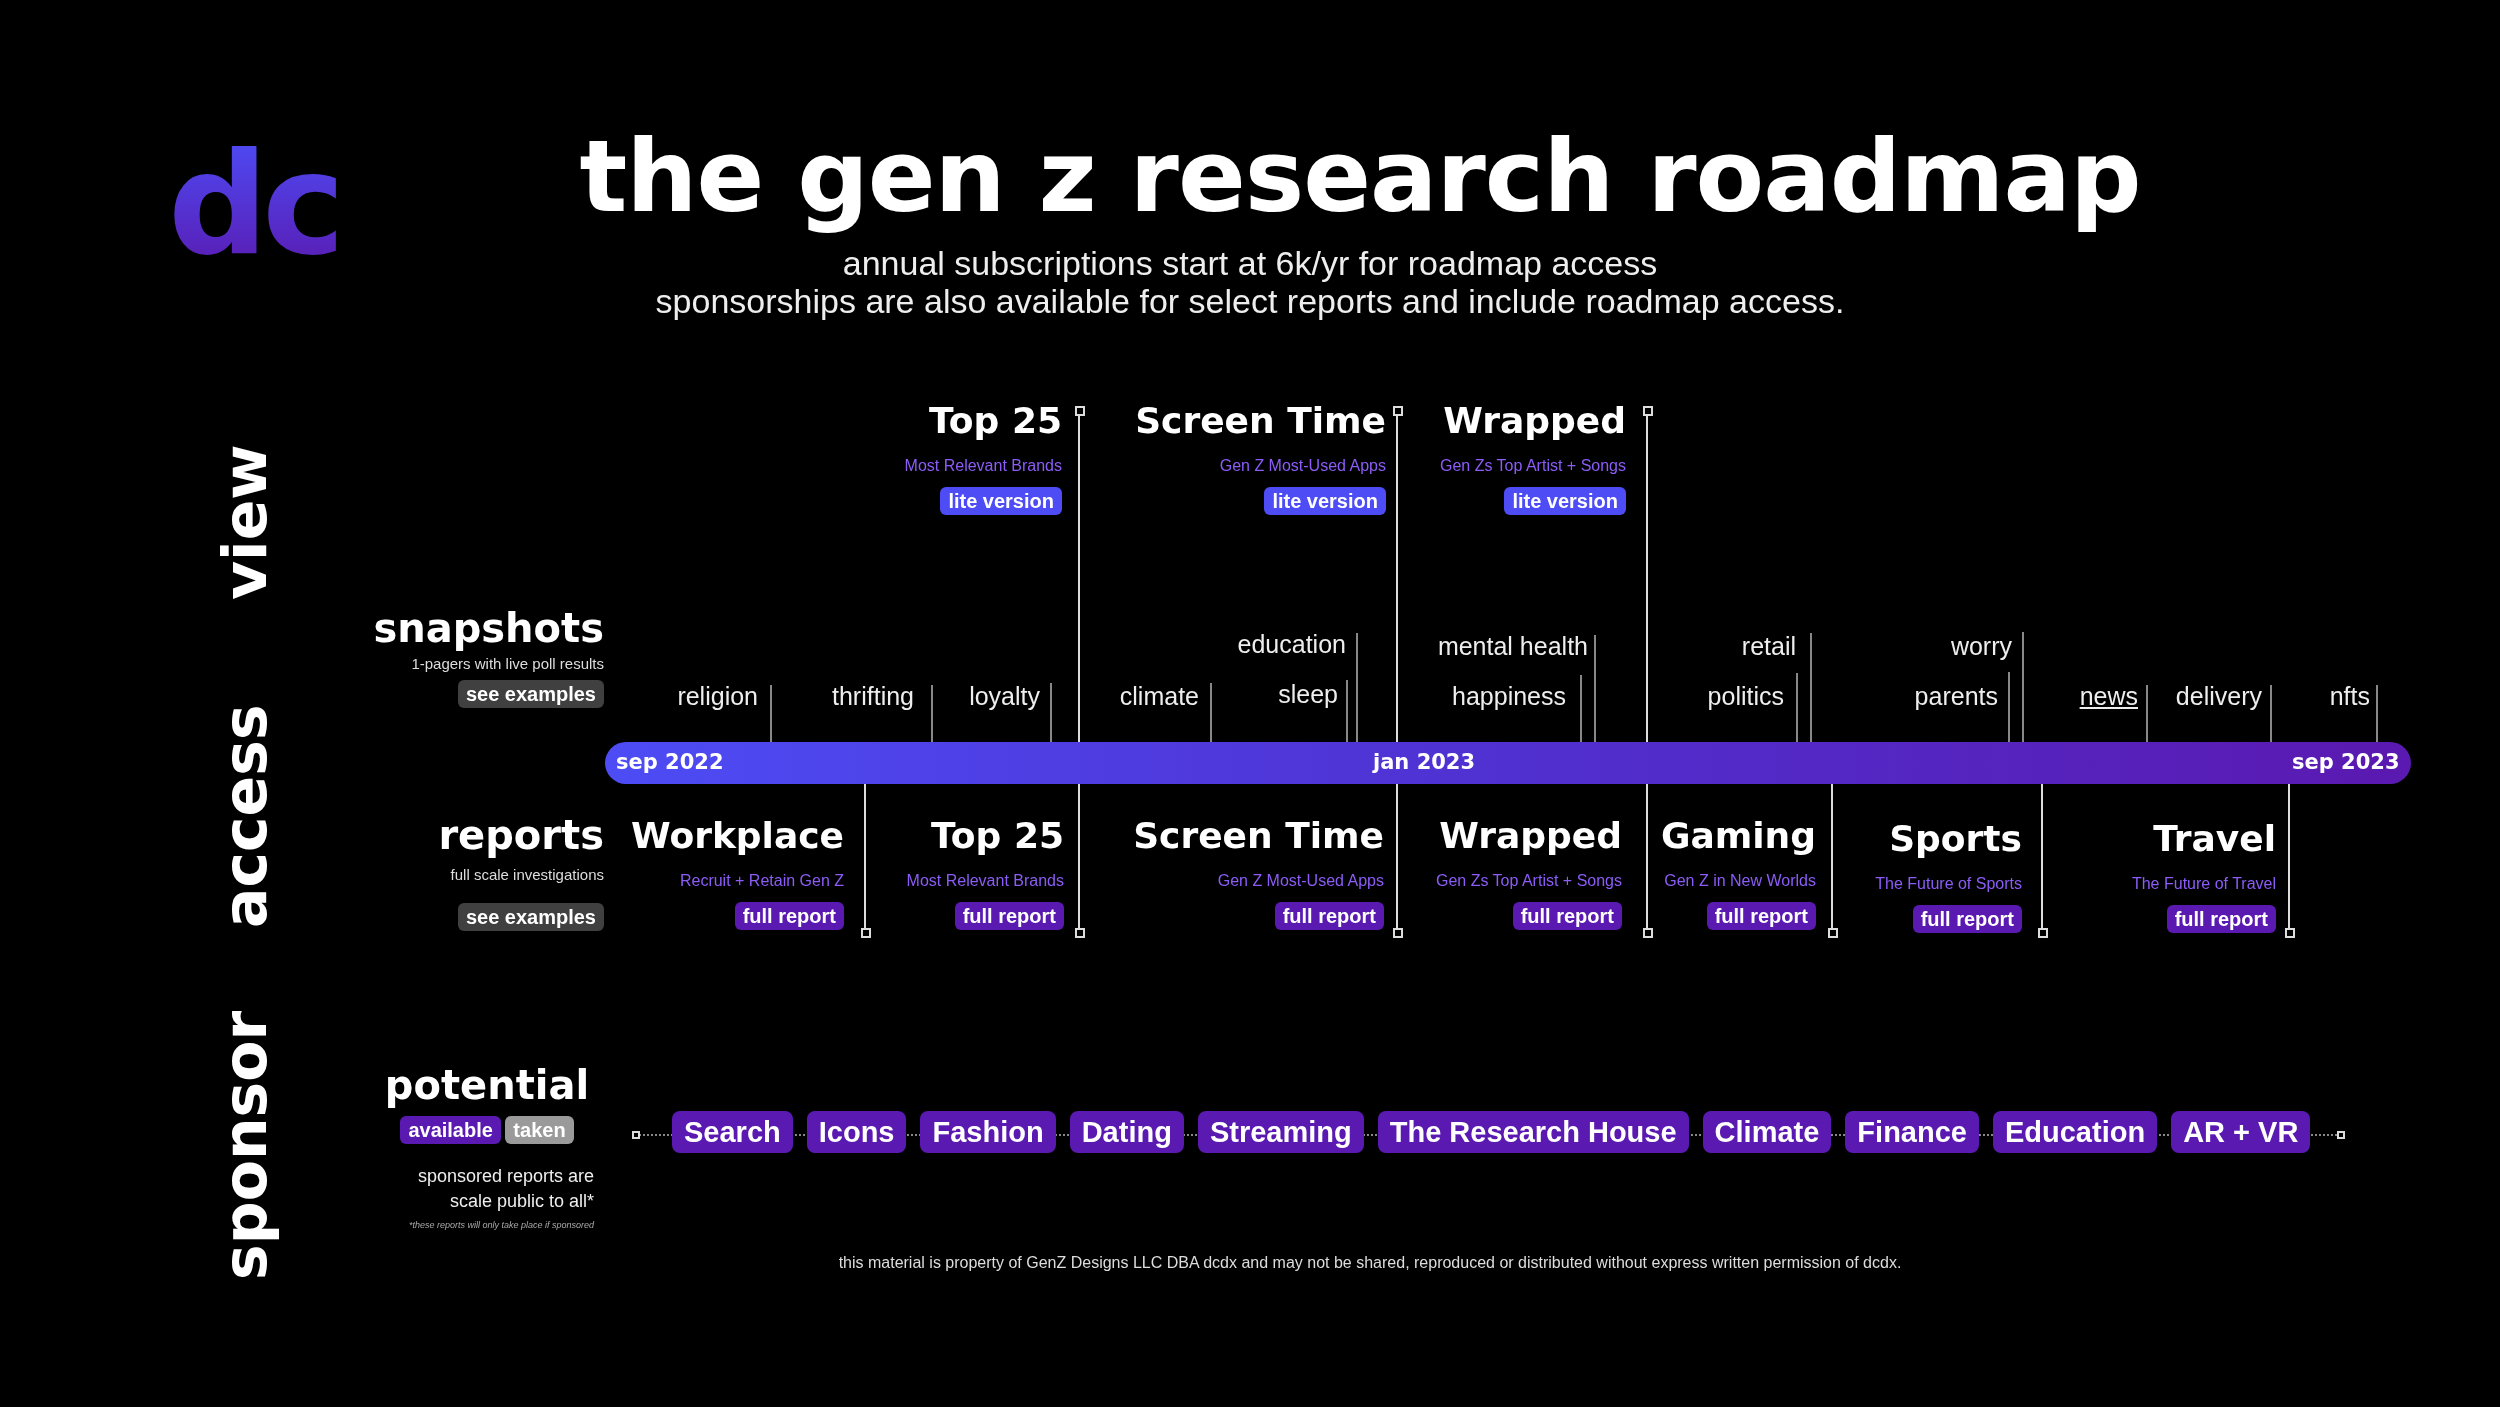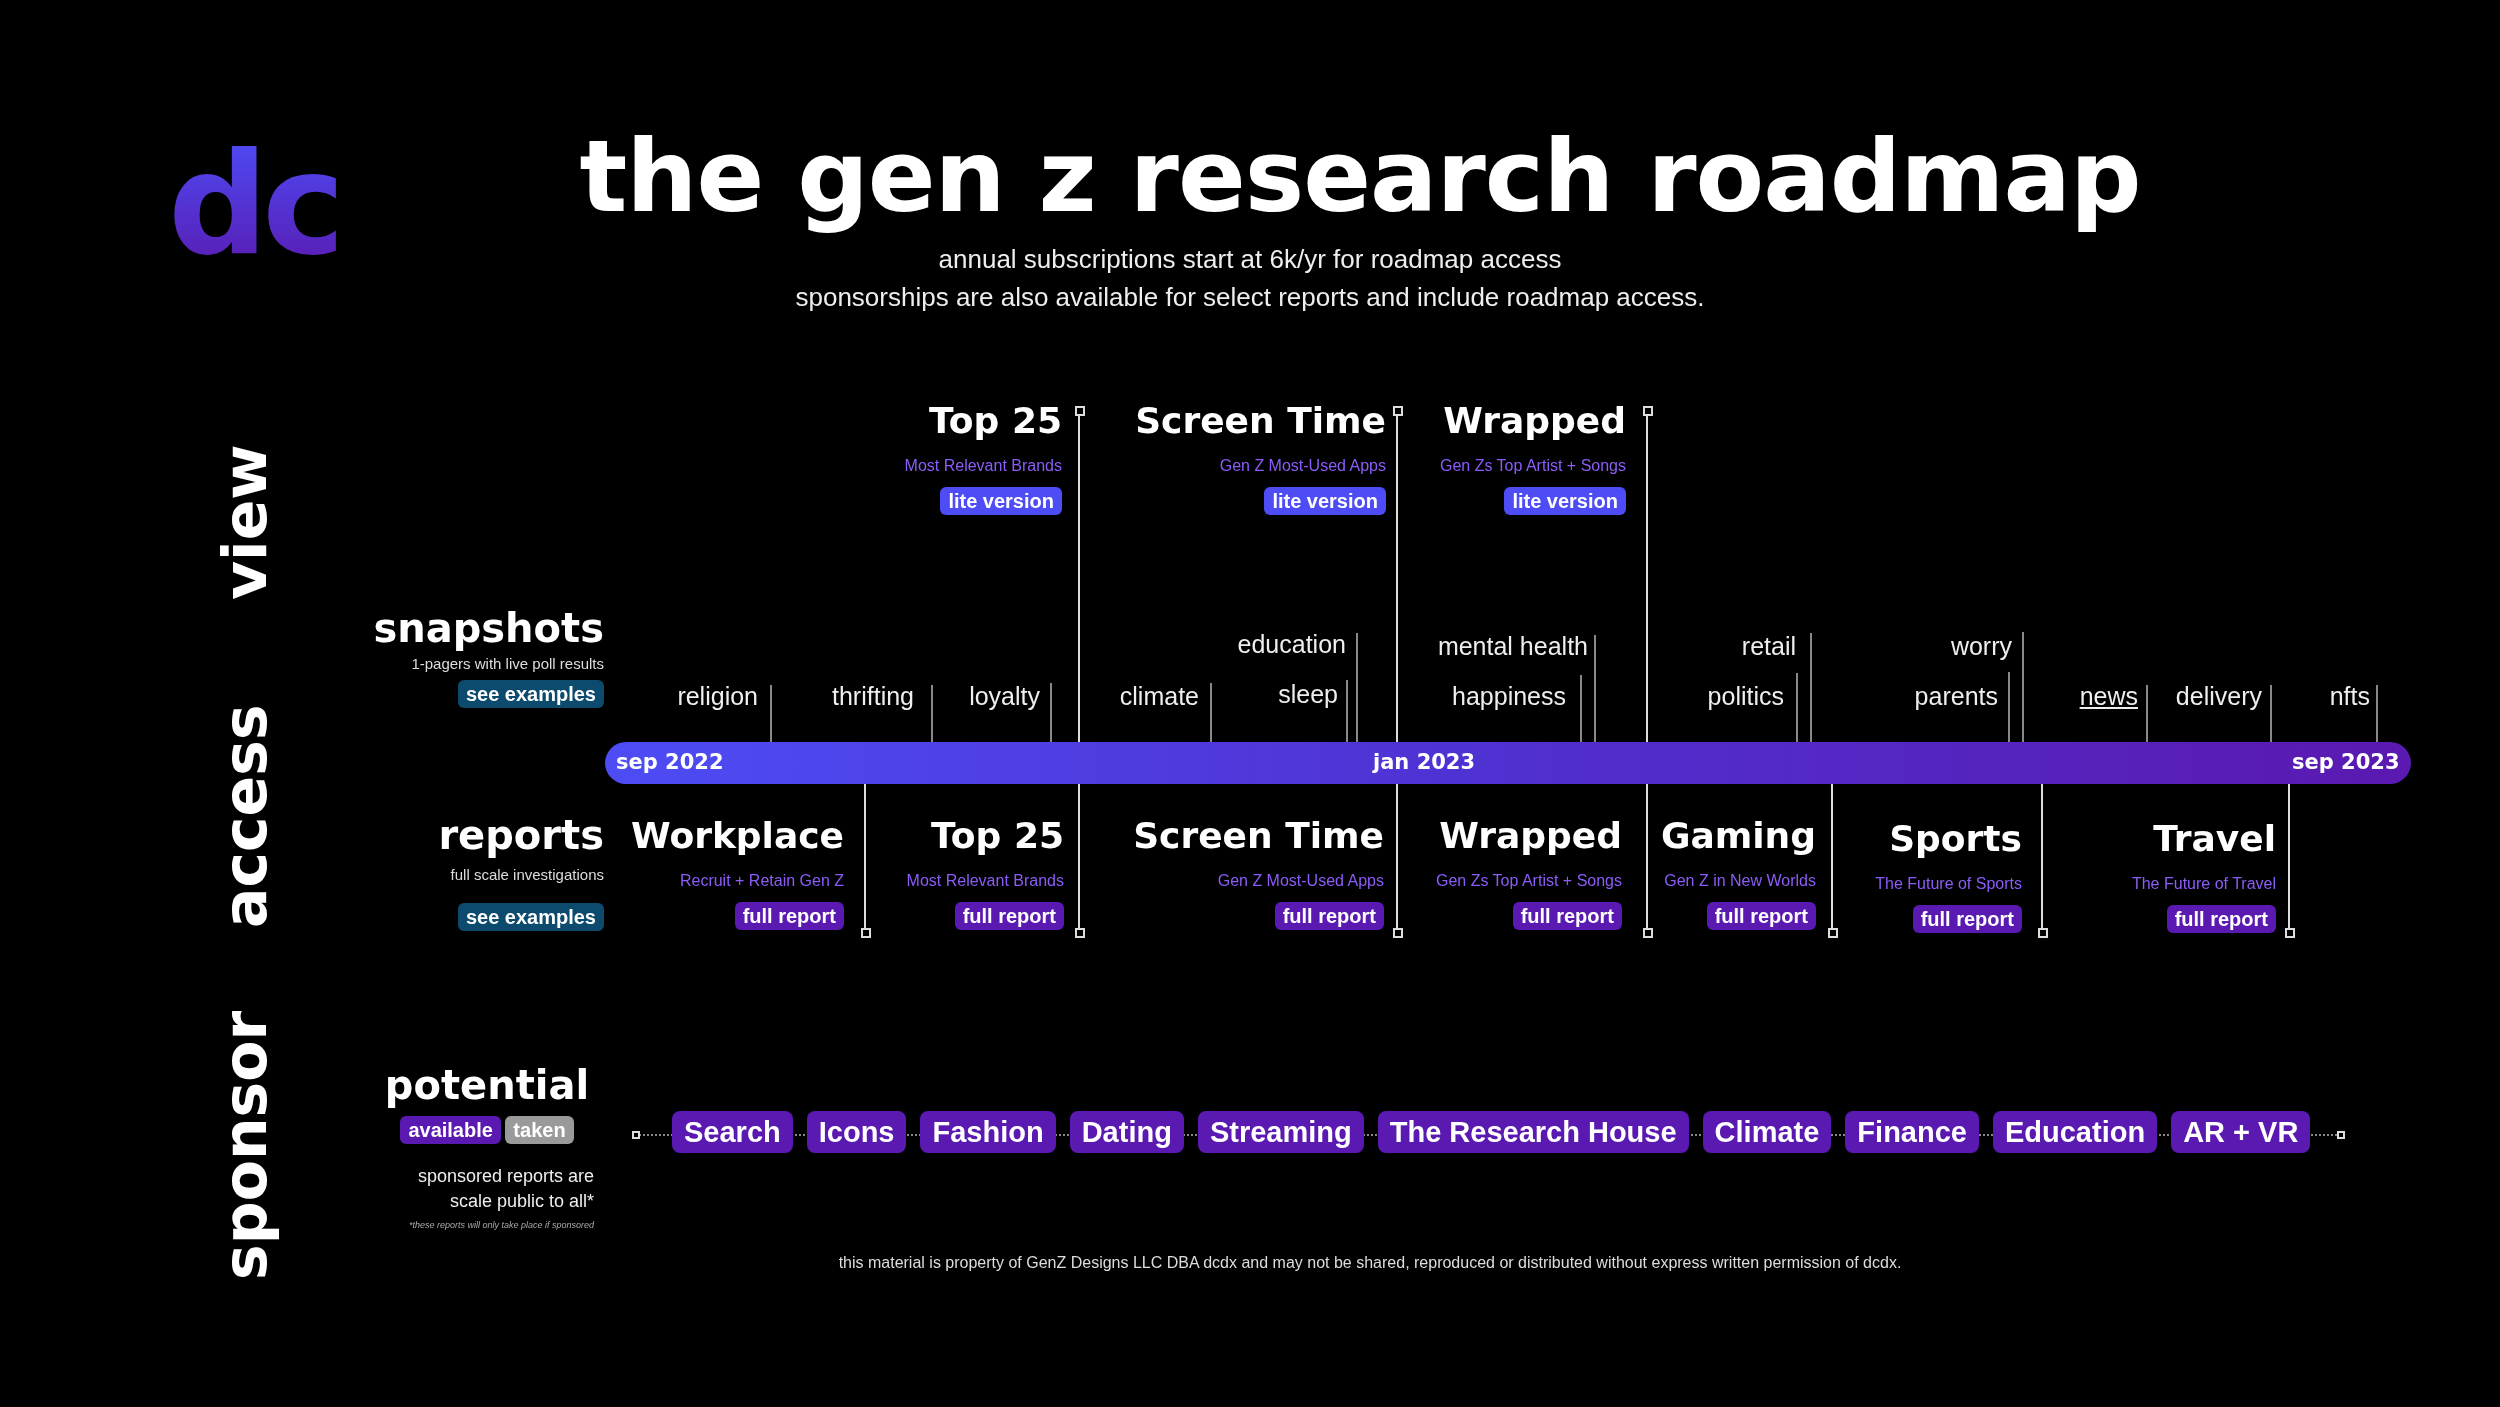--- a/index.html
+++ b/index.html
@@ -2,26 +2,26 @@
 <html><head>
 <meta charset="utf-8">
 <style>
   html, body { margin:0; padding:0; background:#000; }
   body { width:2500px; height:1407px; position:relative; overflow:hidden; color:#fff; font-family:"Liberation Sans", sans-serif; }
   .abs { position:absolute; }
   .logo { left:168px; top:135px; width:180px; height:220px; }
   .logo span { position:absolute; font-family:"DejaVu Sans", sans-serif; font-weight:bold; font-size:140px; line-height:1; letter-spacing:-6px;
     background:linear-gradient(180deg,#4d4cf5 0%,#5a1ab0 100%); -webkit-background-clip:text; background-clip:text; color:transparent; }
   .title { left:0; width:2720px; top:118px; text-align:center; font-family:"DejaVu Sans", sans-serif; font-weight:bold; font-size:100px; letter-spacing:-1px; }
-  .sub { left:0; width:2500px; text-align:center; font-size:26px; color:#eee; }
+  .sub { left:0; width:2500px; text-align:center; font-size:34px; color:#eee; }
   .side { font-family:"DejaVu Sans", sans-serif; font-weight:bold; font-size:60px; transform:rotate(-90deg); transform-origin:left top; white-space:nowrap; }
   .sec-title { font-family:"DejaVu Sans", sans-serif; font-weight:bold; font-size:40px; text-align:right; }
   .sec-sub { font-size:15px; color:#ddd; text-align:right; }
   .btn { display:inline-block; border-radius:6px; font-weight:bold; color:#fff; font-size:20px; padding:2px 8px; line-height:24px; }
-  .orange { background:#0c4a6e; }
+  .orange { background:#404040; }
   .lite { background:#4d4cf5; }
   .full { background:#5a19b0; }
   .grey { background:#9a9a9a; }
   .rep { text-align:right; }
   .rep .h { font-family:"DejaVu Sans", sans-serif; font-weight:bold; font-size:36px; white-space:nowrap; }
   .rep .d { font-size:16px; color:#8b5cf6; margin-top:16px; white-space:nowrap; }
   .rep .b { margin-top:12px; }
   .vline { width:2px; background:#ddd; }
   .tline { width:2px; background:#888; }
   .endsq { width:6px; height:6px; border:2px solid #ddd; background:#000; }

